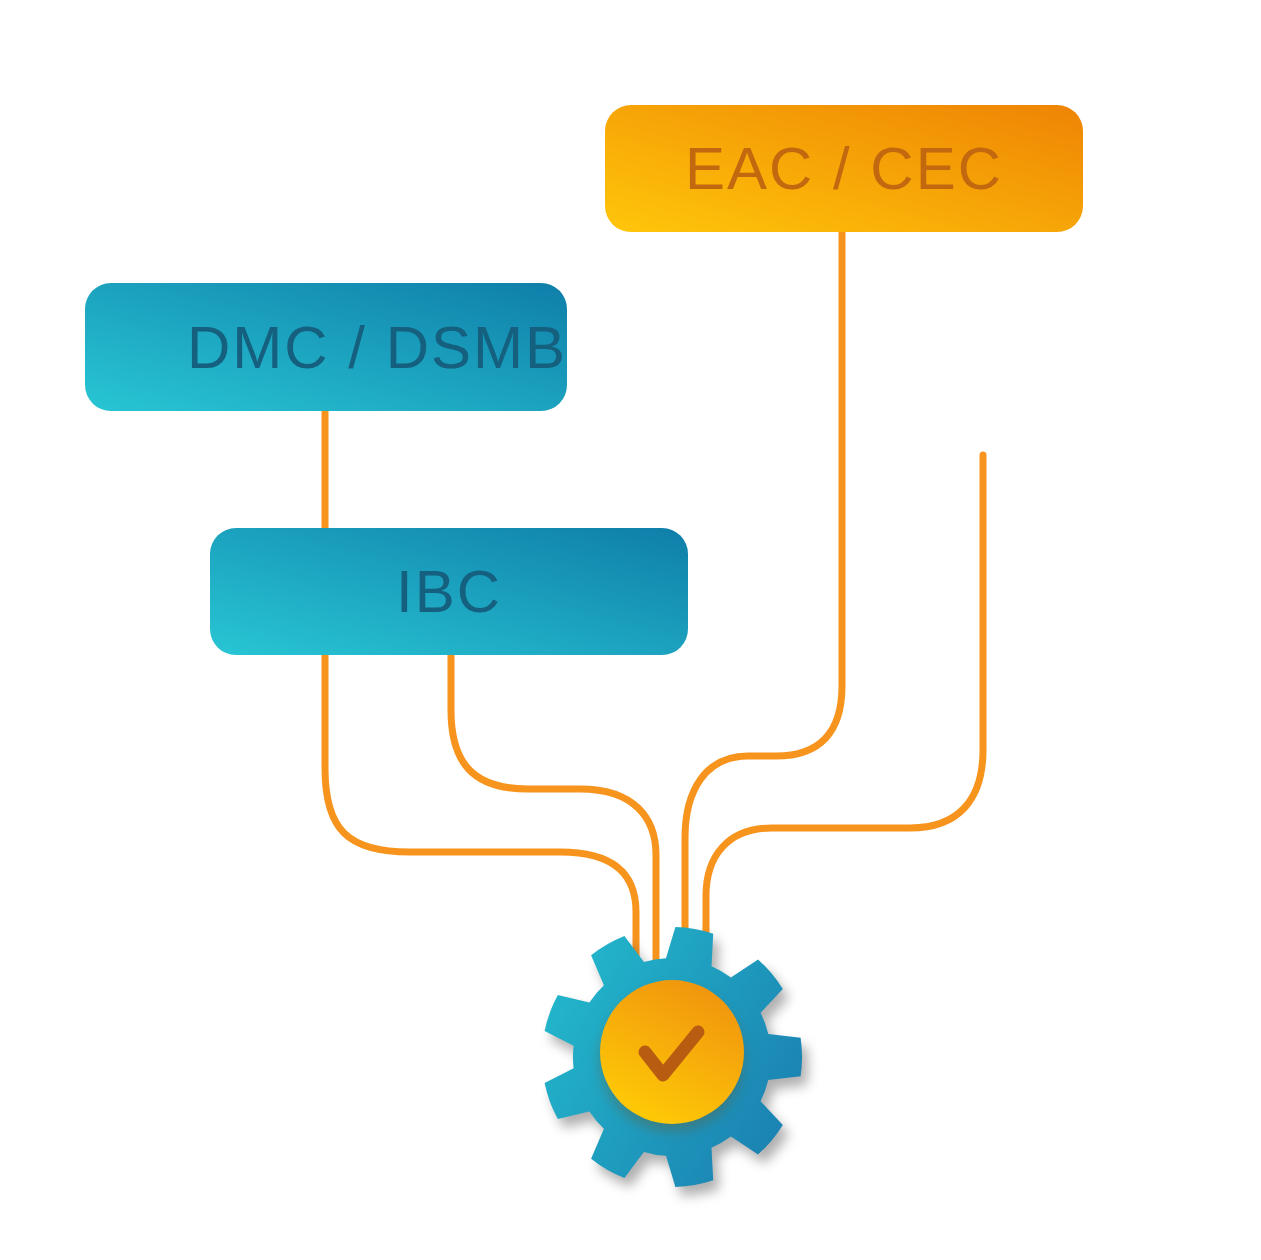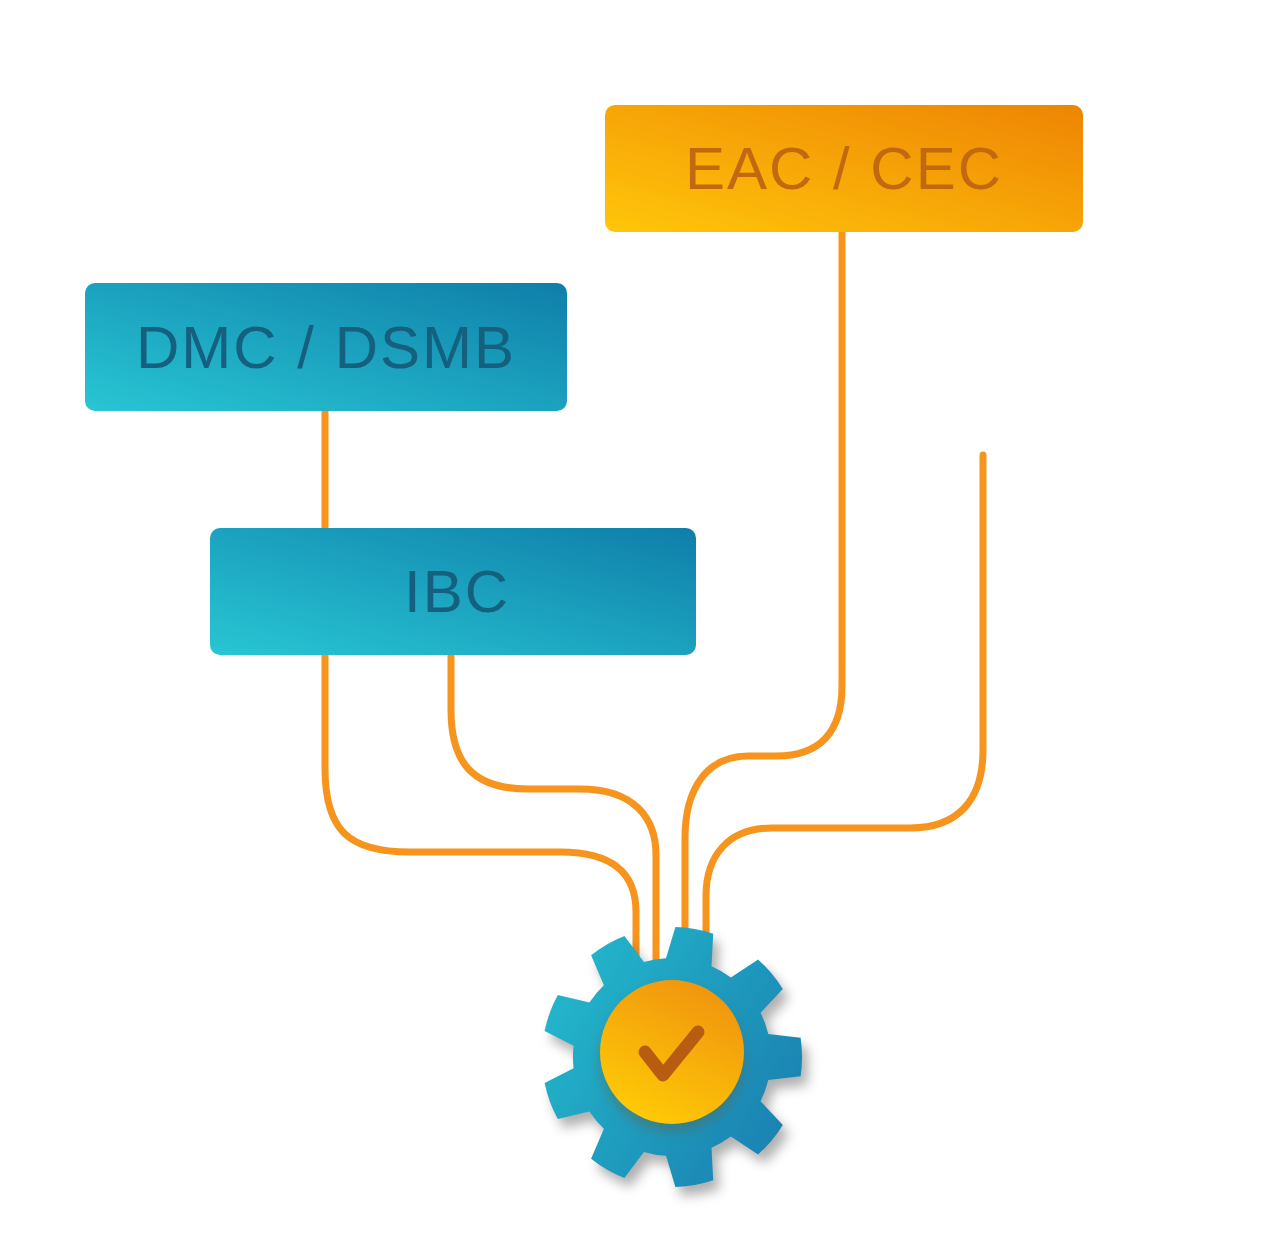--- a/index.html
+++ b/index.html
@@ -5,21 +5,21 @@
   html,body{margin:0;padding:0;}
   body{
     width:1261px;height:1260px;position:relative;overflow:hidden;
     background:#ffffff;
     font-family:"Liberation Sans",sans-serif;
   }
   .stage{position:absolute;inset:0;width:1261px;height:1260px;}
   svg.wires{position:absolute;left:0;top:0;z-index:1;}
   .box{
     position:absolute;z-index:2;
-    border-radius:10px;
+    border-radius:26px;
     display:flex;align-items:center;justify-content:center;
     font-size:60px;letter-spacing:2px;font-weight:400;
   }
   .box.teal{
     background:linear-gradient(to top right,var(--teal_light),var(--teal_dark));
     color:var(--teal_text);
   }
   .box.orange{
     background:linear-gradient(to top right,var(--orange_light),var(--orange_dark));
     color:var(--orange_text);
@@ -55,22 +55,22 @@
       <path id="gearPath" class="gear-body" fill="url(#gearGrad)" d="M666.0,958.2L675.4,927.0A130,130 0 0 1 713.2,933.7L711.5,966.2A99,99 0 0 1 730.9,977.4L758.1,959.6A130,130 0 0 1 782.8,989.1L760.6,1012.8A99,99 0 0 1 768.3,1033.9L800.6,1037.8A130,130 0 0 1 800.6,1076.2L768.3,1080.1A99,99 0 0 1 760.6,1101.2L782.8,1124.9A130,130 0 0 1 758.1,1154.4L730.9,1136.6A99,99 0 0 1 711.5,1147.8L713.2,1180.3A130,130 0 0 1 675.4,1187.0L666.0,1155.8A99,99 0 0 1 643.9,1151.9L624.4,1178.0A130,130 0 0 1 591.1,1158.7L603.9,1128.8A99,99 0 0 1 589.4,1111.6L557.8,1119.0A130,130 0 0 1 544.6,1082.9L573.6,1068.2A99,99 0 0 1 573.6,1045.8L544.6,1031.1A130,130 0 0 1 557.8,995.0L589.4,1002.4A99,99 0 0 1 603.9,985.2L591.1,955.3A130,130 0 0 1 624.4,936.0L643.9,962.1A99,99 0 0 1 666.0,958.2Z"></path>
       <circle class="gear-badge" cx="672" cy="1052" r="72" fill="url(#badgeGrad)"></circle>
       <path class="check" d="M 645,1052 L 663,1075 L 698,1032" stroke="#B85C12"></path>
     </g>
   </svg>
 
   <div class="box orange" style="left:605px;top:105px;width:478px;height:127px;">
     <span>EAC / CEC</span>
   </div>
 
-  <div class="box teal" style="left:85px;top:283px;width:482px;height:128px;">
+  <div class="box teal" style="left:85px;top:283px;width:482px;height:128px;justify-content:flex-end;">
     <span>DMC / DSMB</span>
   </div>
 
 
-  <div class="box teal" style="left:210px;top:528px;width:478px;height:127px;padding-left:8px;">
+  <div class="box teal" style="left:210px;top:528px;width:478px;height:127px;">
     <span>IBC</span>
   </div>
 
 </div>
 
 </body></html>

